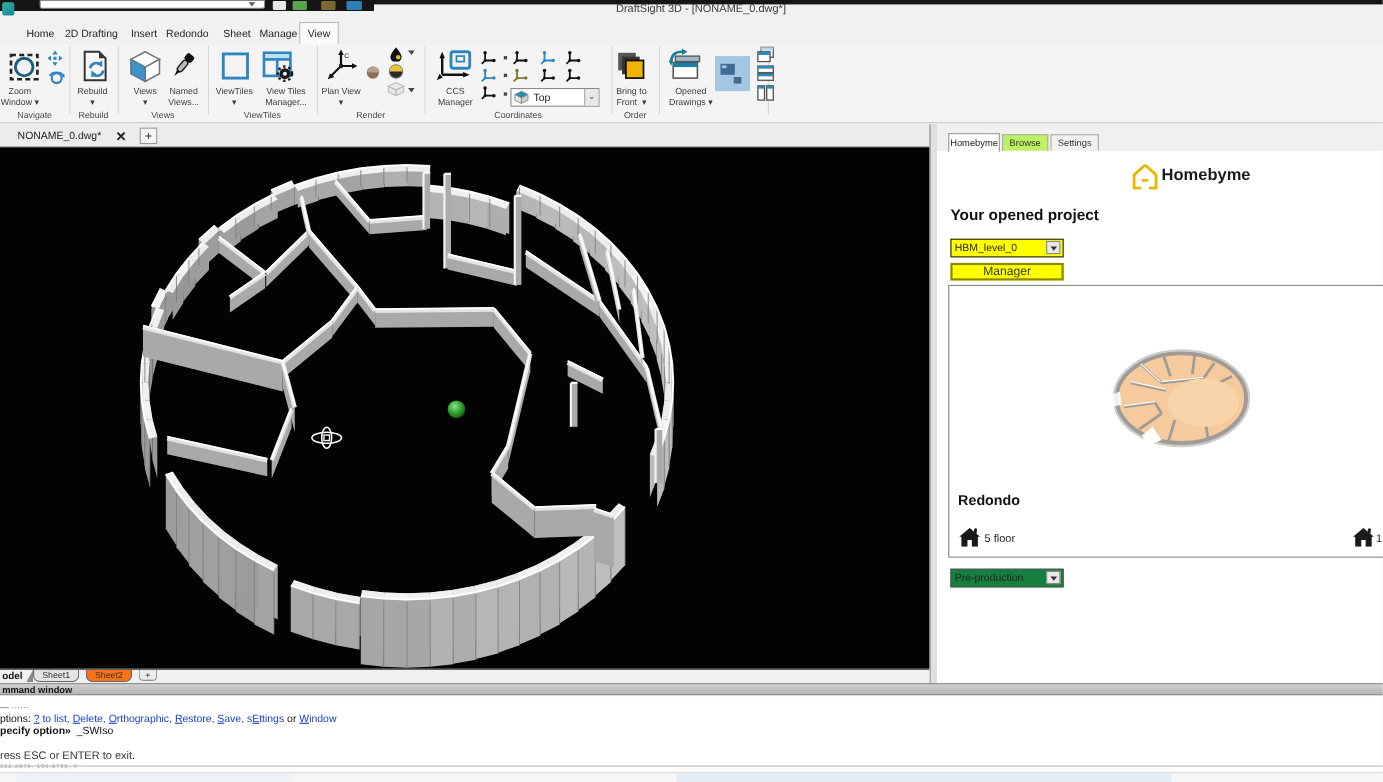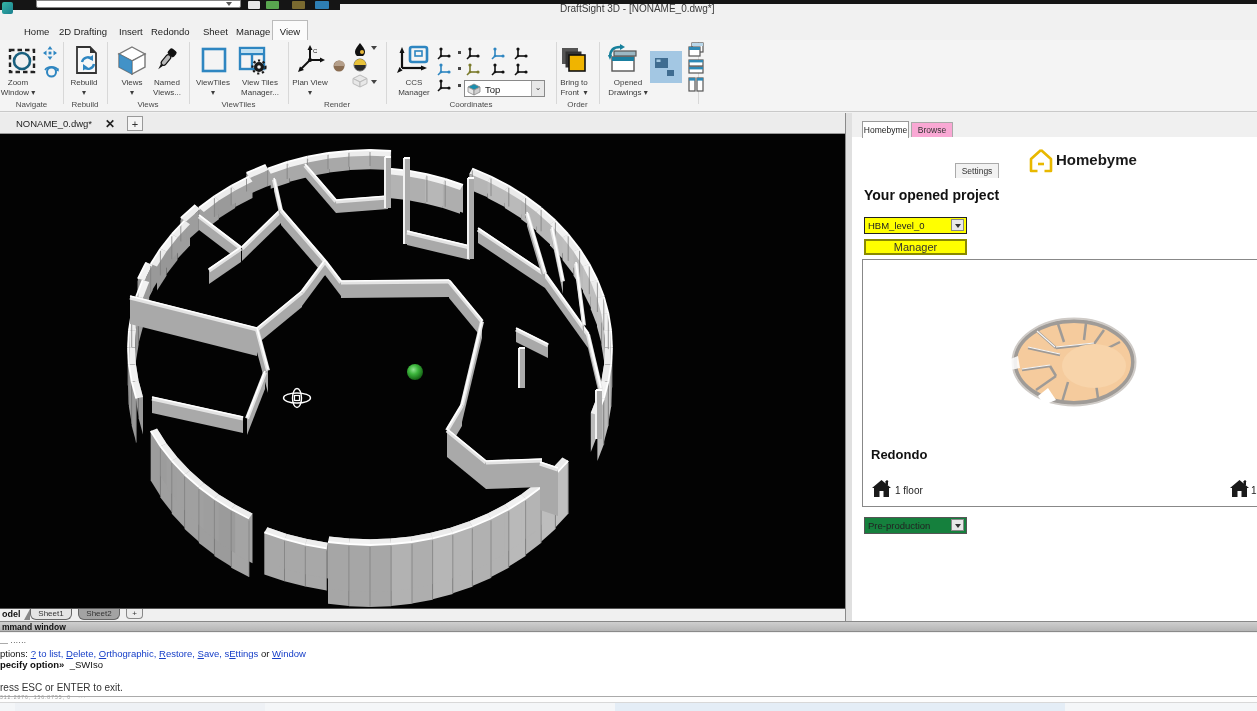--- a/index.html
+++ b/index.html
@@ -740,22 +740,22 @@
 <g stroke="#ffffff" stroke-width="1.4" fill="none">
 <ellipse cx="297" cy="264" rx="13.5" ry="5"></ellipse>
 <ellipse cx="297" cy="264" rx="4.5" ry="9.5"></ellipse>
 <rect x="294.5" y="261.5" width="5" height="5" fill="#000" stroke="#fff" stroke-width="1.2"></rect>
 </g>
 </svg></div>
 <div class="abs" style="left:845px;top:113px;width:7px;height:508px;background:#e0e0e0;border-left:1px solid #8a8a8a;"></div>
 <div class="abs" style="left:852px;top:113px;width:405px;height:508px;background:#f0f0f0;"></div>
 <div class="abs" style="left:852px;top:137px;width:405px;height:484px;background:#ffffff;"></div>
 <div class="abs" style="left:862px;top:121px;width:47px;height:17px;background:#fff;border:1px solid #9a9a9a;border-bottom:none;font-size:8.5px;color:#222;text-align:center;line-height:16px;z-index:3;">Homebyme</div>
-<div class="abs" style="left:911px;top:122px;width:42px;height:15px;background:#f9a8d4;border:1px solid #aaa;border-bottom:none;font-size:8.5px;color:#333;text-align:center;line-height:15px;">Browse</div>
-<div class="abs" style="left:955px;top:122px;width:44px;height:15px;background:#f2f2f2;border:1px solid #aaa;border-bottom:none;font-size:8.5px;color:#333;text-align:center;line-height:15px;margin-top:41px;">Settings</div>
+<div class="abs" style="left:911px;top:122px;width:42px;height:15px;background:#bef264;border:1px solid #aaa;border-bottom:none;font-size:8.5px;color:#333;text-align:center;line-height:15px;">Browse</div>
+<div class="abs" style="left:955px;top:122px;width:44px;height:15px;background:#f2f2f2;border:1px solid #aaa;border-bottom:none;font-size:8.5px;color:#333;text-align:center;line-height:15px;">Settings</div>
 <div class="abs" style="left:1029px;top:148px;"><svg width="24" height="26" viewBox="0 0 24 26" xmlns="http://www.w3.org/2000/svg">
         <path d="M12 2 L22 11 L22 23 L15.5 23" fill="none" stroke="#e8b800" stroke-width="2.6" stroke-linejoin="round"></path>
 <path d="M12 2 L2 11 L2 23 L8.5 23" fill="none" stroke="#e8b800" stroke-width="2.6" stroke-linejoin="round"></path>
 <line x1="9" y1="16" x2="15" y2="16" stroke="#e8b800" stroke-width="2.6"></line>
       </svg></div>
 <div class="abs" style="left:1056px;top:151px;font-size:15px;font-weight:bold;color:#1a1a1a;">Homebyme</div>
 <div class="abs" style="left:864px;top:187px;font-size:14px;font-weight:bold;color:#111;">Your opened project</div>
 <div class="abs" style="left:864px;top:217px;width:103px;height:17px;background:#ffff00;border:1.5px solid #222;">
 <div class="abs" style="left:3px;top:2px;font-size:9.5px;color:#222;">HBM_level_0</div>
 <div class="abs" style="left:86px;top:1px;width:13px;height:12px;background:#e8e8e8;border:1px solid #888;"></div>
@@ -791,37 +791,37 @@
 <polygon points="40,88 50,80 58,92 46,97" fill="#ffffff"></polygon>
 <polygon points="10,52 20,48 22,60 12,62" fill="#ffffff" opacity="0.85"></polygon>
 <ellipse cx="96" cy="58" rx="32" ry="22" fill="#f8d4aa"></ellipse>
 </svg></div>
 <div class="abs" style="left:871px;top:447px;font-size:13px;font-weight:bold;color:#111;">Redondo</div>
 <div class="abs" style="left:872px;top:480px;"><svg width="19" height="17" viewBox="0 0 19 17" xmlns="http://www.w3.org/2000/svg">
         <polygon points="9.5,0 19,8 17,8 17,17 11.5,17 11.5,11 7.5,11 7.5,17 2,17 2,8 0,8" fill="#1a1a1a"></polygon>
         <rect x="13.5" y="1" width="2.5" height="4" fill="#1a1a1a"></rect>
         <circle cx="15" cy="1.5" r="1.2" fill="#1a1a1a"></circle>
       </svg></div>
-<div class="abs" style="left:895px;top:485px;font-size:10px;color:#222;">1 floor</div>
+<div class="abs" style="left:895px;top:485px;font-size:10px;color:#222;">5 floor</div>
 <div class="abs" style="left:1230px;top:480px;"><svg width="19" height="17" viewBox="0 0 19 17" xmlns="http://www.w3.org/2000/svg">
         <polygon points="9.5,0 19,8 17,8 17,17 11.5,17 11.5,11 7.5,11 7.5,17 2,17 2,8 0,8" fill="#1a1a1a"></polygon>
         <rect x="13.5" y="1" width="2.5" height="4" fill="#1a1a1a"></rect>
         <circle cx="15" cy="1.5" r="1.2" fill="#1a1a1a"></circle>
       </svg></div>
 <div class="abs" style="left:1251px;top:485px;font-size:10px;color:#222;">15</div>
 <div class="abs" style="left:864px;top:517px;width:103px;height:17px;background:#15803d;border:1.5px solid #555;">
 <div class="abs" style="left:3px;top:2px;font-size:9.5px;color:#222;">Pre-production</div>
 <div class="abs" style="left:86px;top:1px;width:13px;height:12px;background:#e8e8e8;border:1px solid #888;"></div>
 <div class="abs" style="left:90px;top:6px;width:0;height:0;border-left:3px solid transparent;border-right:3px solid transparent;border-top:4px solid #333;"></div>
 </div>
 <div class="abs" style="left:0;top:608px;width:845px;height:13px;background:#f0f0f0;border-top:1px solid #555;"></div>
 <div class="abs" style="left:0;top:609px;font-size:9px;font-weight:bold;color:#111;padding-left:2px;">odel</div>
 <div class="abs" style="left:24px;top:609px;width:0;height:0;border-left:6px solid transparent;border-bottom:11px solid #888;"></div>
 <div class="abs" style="left:30px;top:609px;width:42px;height:11px;background:#e4e4e4;border:1px solid #666;border-top:none;border-radius:0 0 6px 6px;text-align:center;font-size:8px;color:#333;">Sheet1</div>
-<div class="abs" style="left:78px;top:609px;width:42px;height:11px;background:#a3a3a3;border:1px solid #666;border-top:none;border-radius:0 0 6px 6px;text-align:center;font-size:8px;color:#333;">Sheet2</div>
+<div class="abs" style="left:78px;top:609px;width:42px;height:11px;background:#f97316;border:1px solid #666;border-top:none;border-radius:0 0 6px 6px;text-align:center;font-size:8px;color:#333;">Sheet2</div>
 <div class="abs" style="left:126px;top:609px;width:17px;height:10px;background:#ececec;border:1px solid #888;border-top:none;border-radius:0 0 4px 4px;text-align:center;font-size:8px;color:#333;line-height:9px;">+</div>
 <div class="abs" style="left:0;top:621px;width:1257px;height:11px;background:linear-gradient(#cfcfcf,#b5b5b5);border-top:1px solid #888;border-bottom:1px solid #8a8a8a;"></div>
 <div class="abs" style="left:2px;top:622px;font-size:8.5px;font-weight:bold;color:#111;">mmand window</div>
 <div class="abs" style="left:0;top:633px;width:1257px;height:64px;background:#fff;border-bottom:1px solid #aaa;"></div>
 <div class="abs" style="left:0px;top:638px;font-size:8px;color:#555;">— ······</div>
 <div class="abs" style="left:0px;top:648px;font-size:9.5px;color:#111;">ptions: <span style="color:#1840c8;"><u>?</u> to list, <u>D</u>elete, <u>O</u>rthographic, <u>R</u>estore, <u>S</u>ave, s<u>E</u>ttings</span> or <span style="color:#1840c8;"><u>W</u>indow</span></div>
 <div class="abs" style="left:0px;top:659px;font-size:9.5px;color:#111;"><b>pecify option»</b>&nbsp; _SWIso</div>
 <div class="abs" style="left:0px;top:682px;font-size:10px;color:#333;">ress ESC or ENTER to exit.</div>
 <div class="abs" style="left:0;top:697px;width:1257px;height:14px;background:#fdfdfd;"></div>
 <div class="abs" style="left:0px;top:694px;font-size:5px;color:#999;letter-spacing:1px;">312.2876, 156.8755, 0  &nbsp; ···</div>

